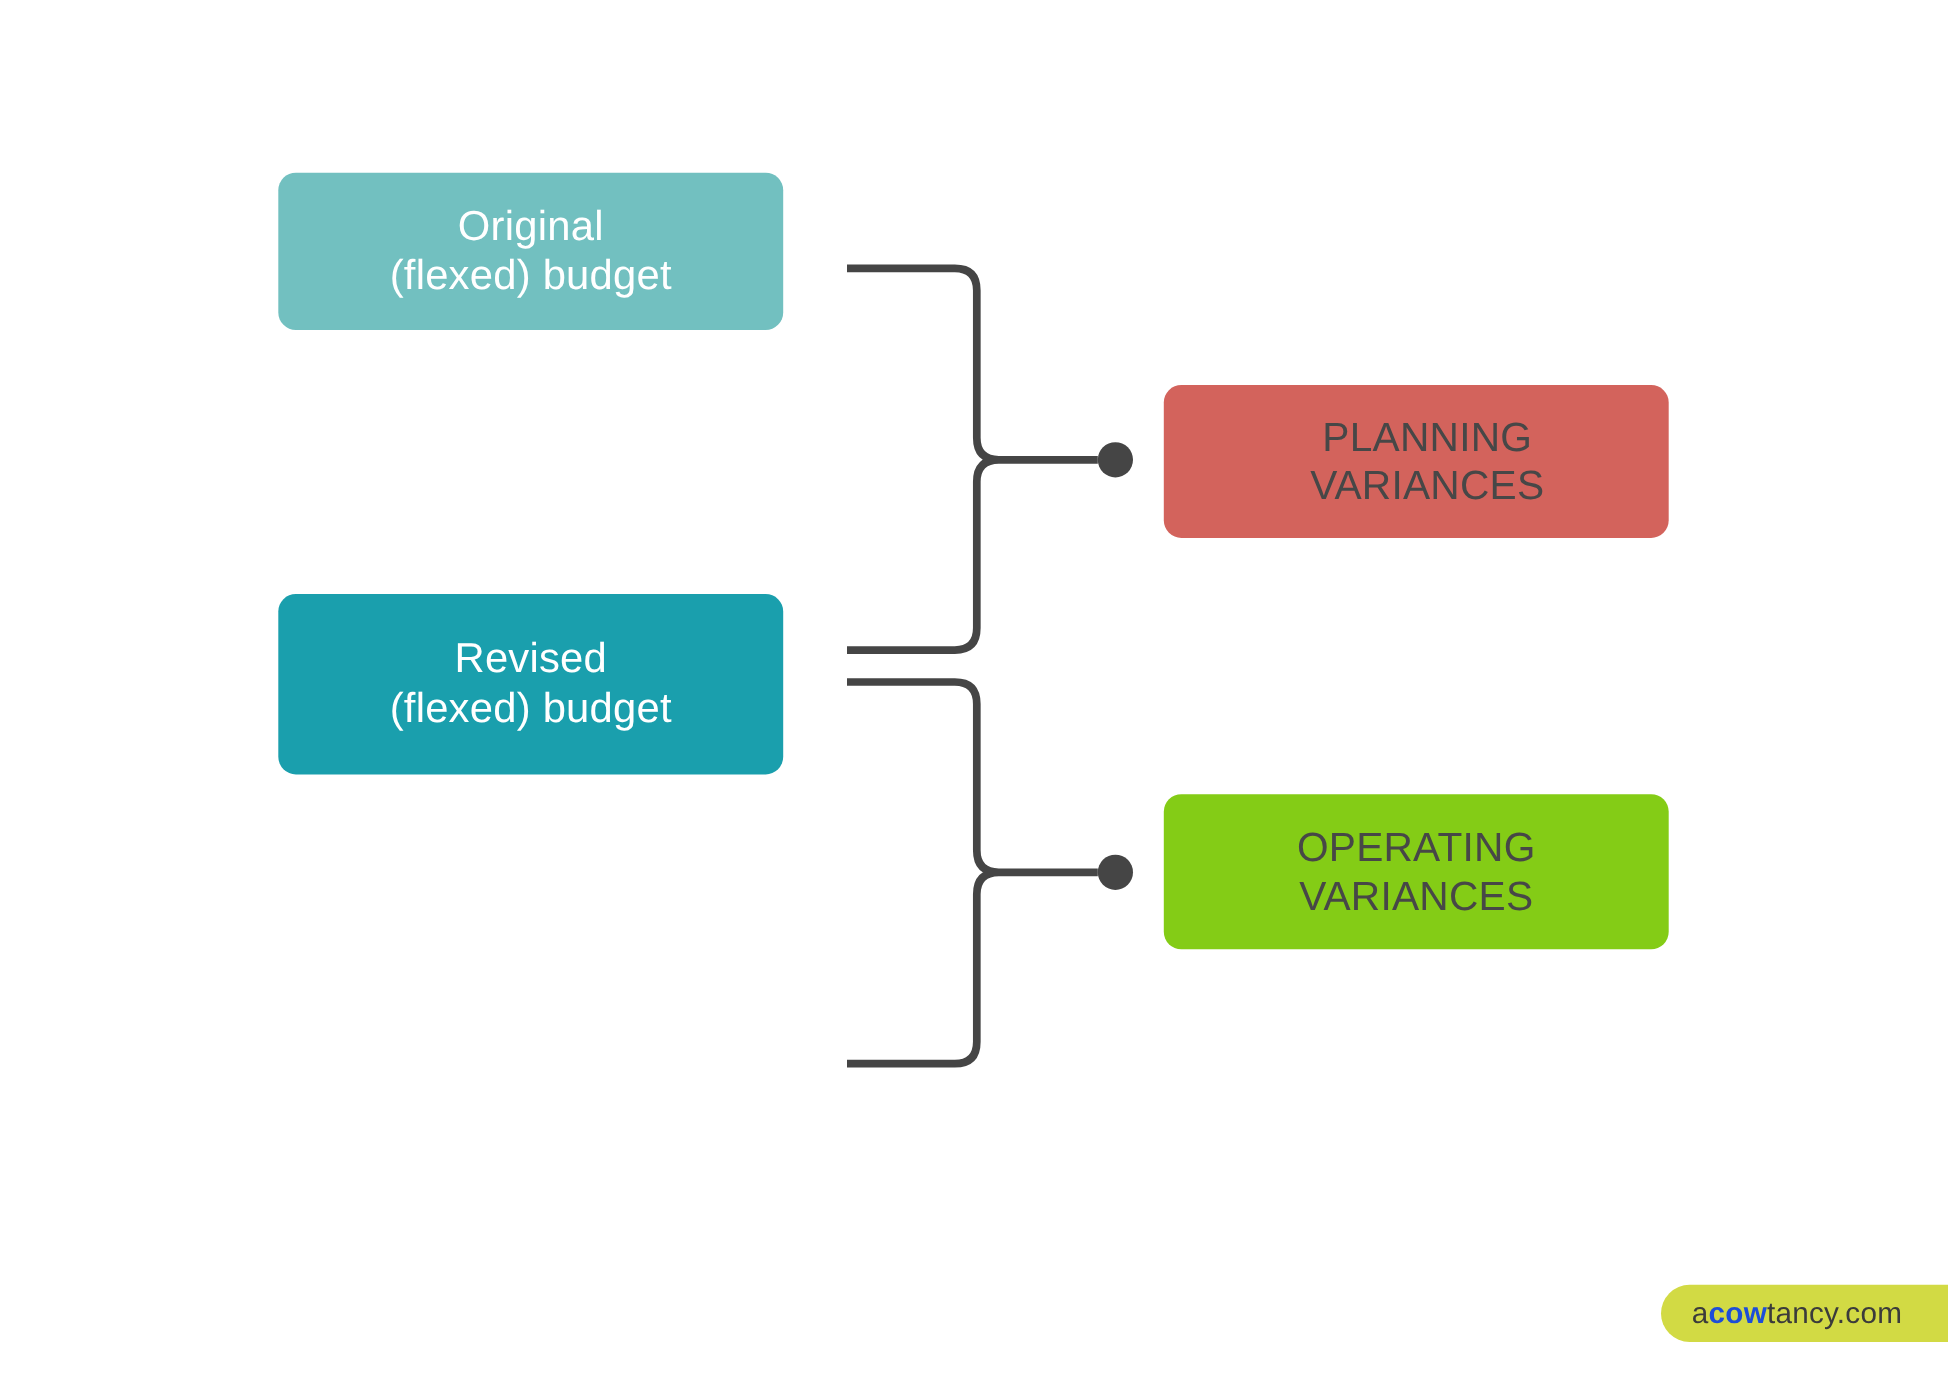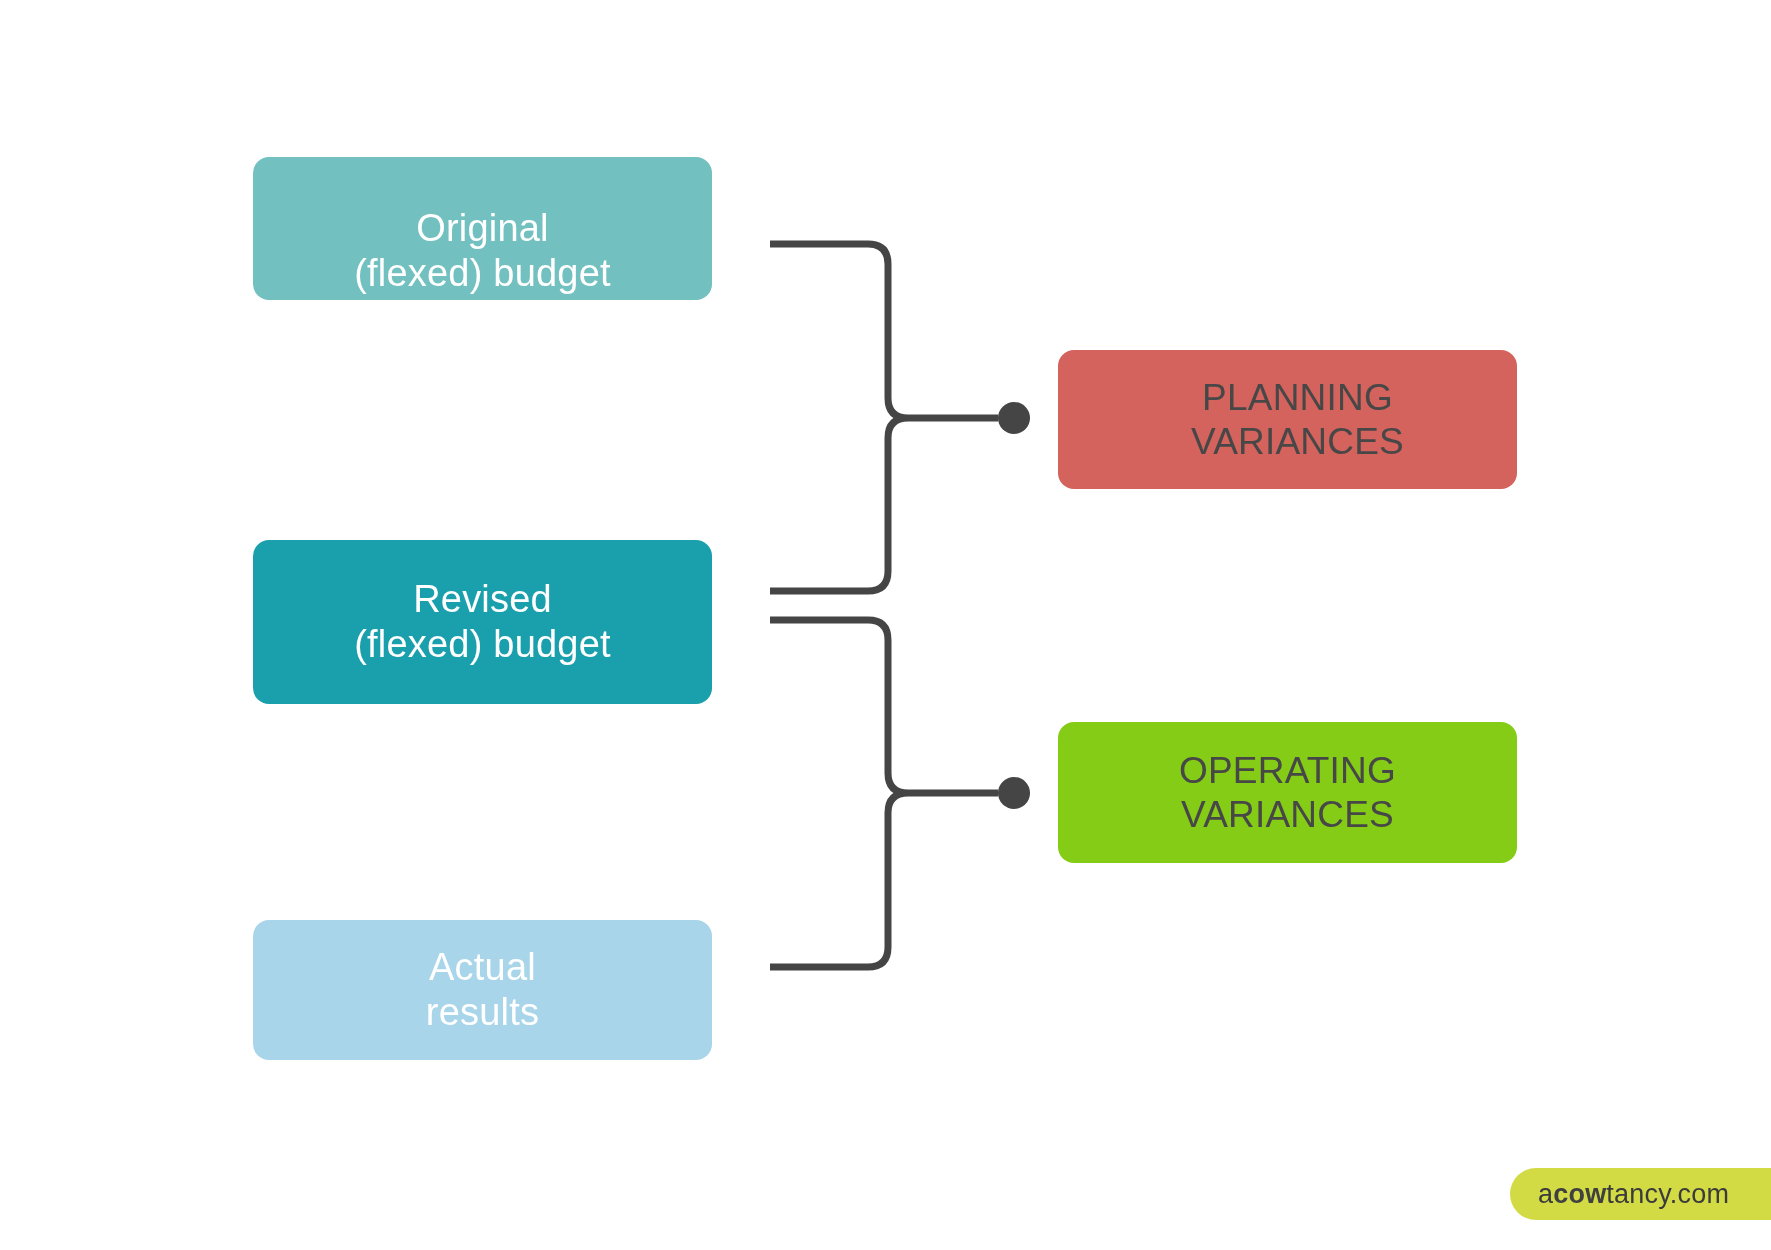--- a/index.html
+++ b/index.html
@@ -35,21 +35,21 @@
   }
   
   .node-left {
     left: 253px;
     width: 459px;
     height: 143px;
     color: #ffffff;
     font-size: 38px;
     font-weight: 300;
   }
-  #node-original    { top: 157px;  background: #72c0c0; align-items: flex-end; }
+  #node-original    { top: 157px;  background: #72c0c0; }
   #node-revised     { top: 540px;  background: #1a9fad; height: 164px; }
   #node-actual      { top: 920px;  background: #a8d5e9; height: 140px; }
 
   
   .node-right {
     left: 1058px;
     width: 459px;
     color: #474747;
     font-size: 37px;
     font-weight: 300;
@@ -94,44 +94,40 @@
     padding-left: 28px;
     box-sizing: border-box;
     font-size: 27px;
     letter-spacing: 0.2px;
   }
   .brand-a, .brand-tail {
     color: #3b3b3b;
     font-weight: 400;
   }
   .brand-cow {
-    color: #404040;
+    color: #1d4ed8;
     font-weight: 700;
     text-align: center;
   }
 </style>
 </head>
 <body>
 
 <div id="canvas">
 
   <div class="node node-left" id="node-original">
     <span class="node-label">Original
 (flexed) budget</span>
   </div>
 
   <div class="node node-left" id="node-revised">
     <span class="node-label">Revised
 (flexed) budget</span>
   </div>
 
-  <div class="node node-left" id="node-actual">
-    <span class="node-label">Actual
-results</span>
-  </div>
 
   <div class="node node-right" id="node-planning">
     <span class="node-label">PLANNING
 VARIANCES</span>
   </div>
 
   <div class="node node-right" id="node-operating">
     <span class="node-label">OPERATING
 VARIANCES</span>
   </div>

